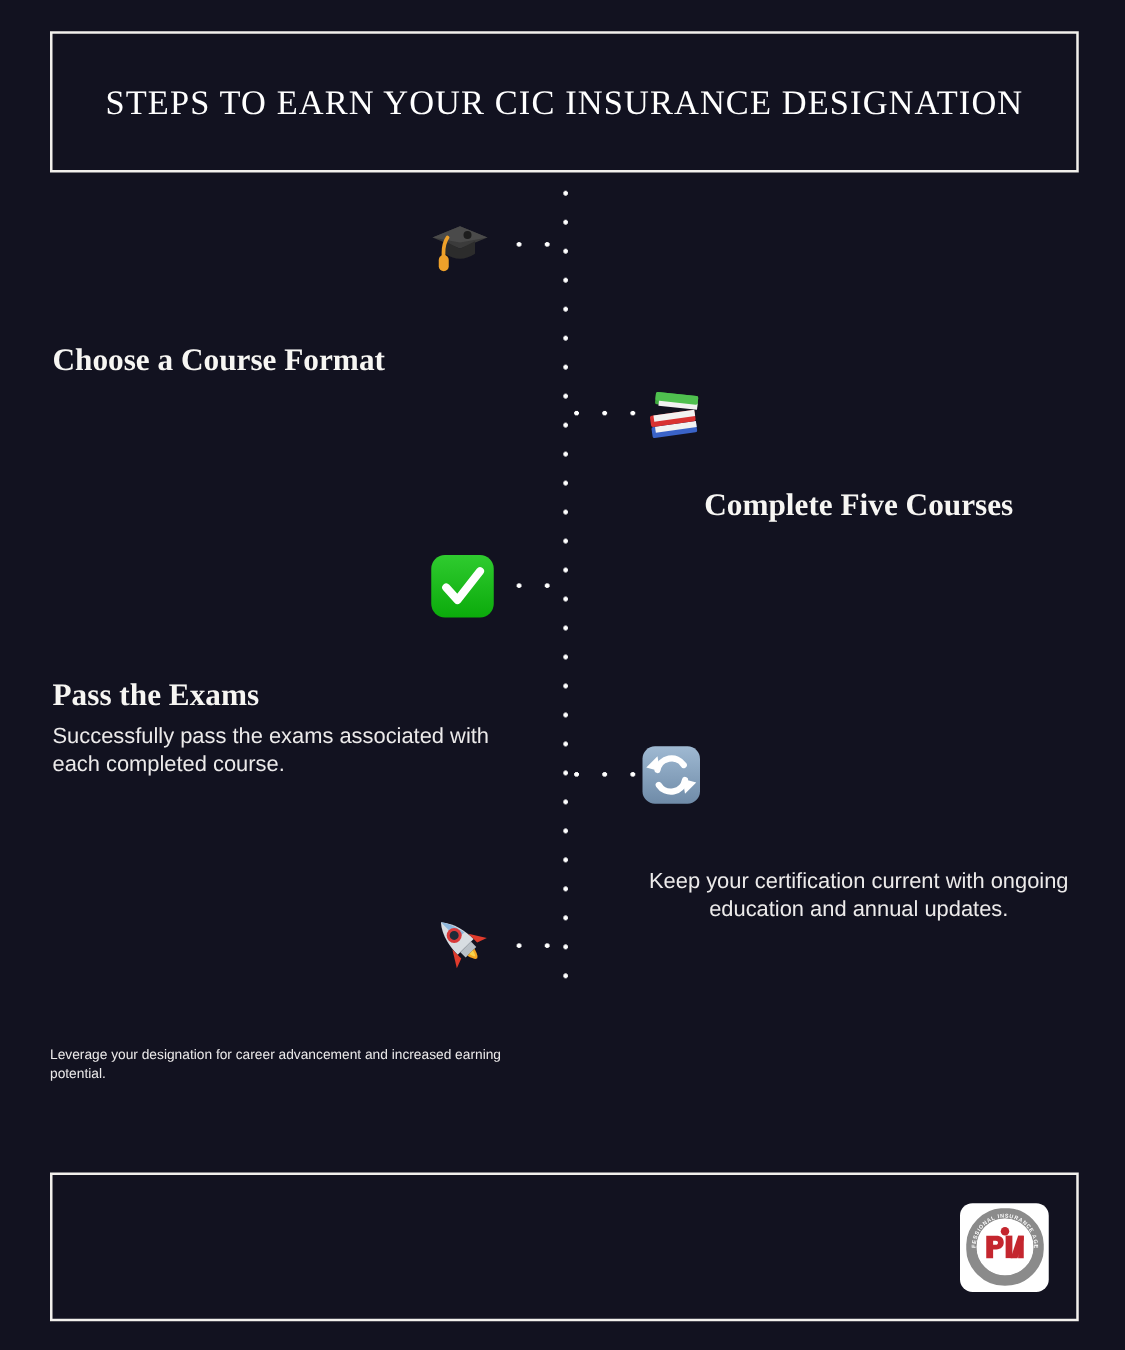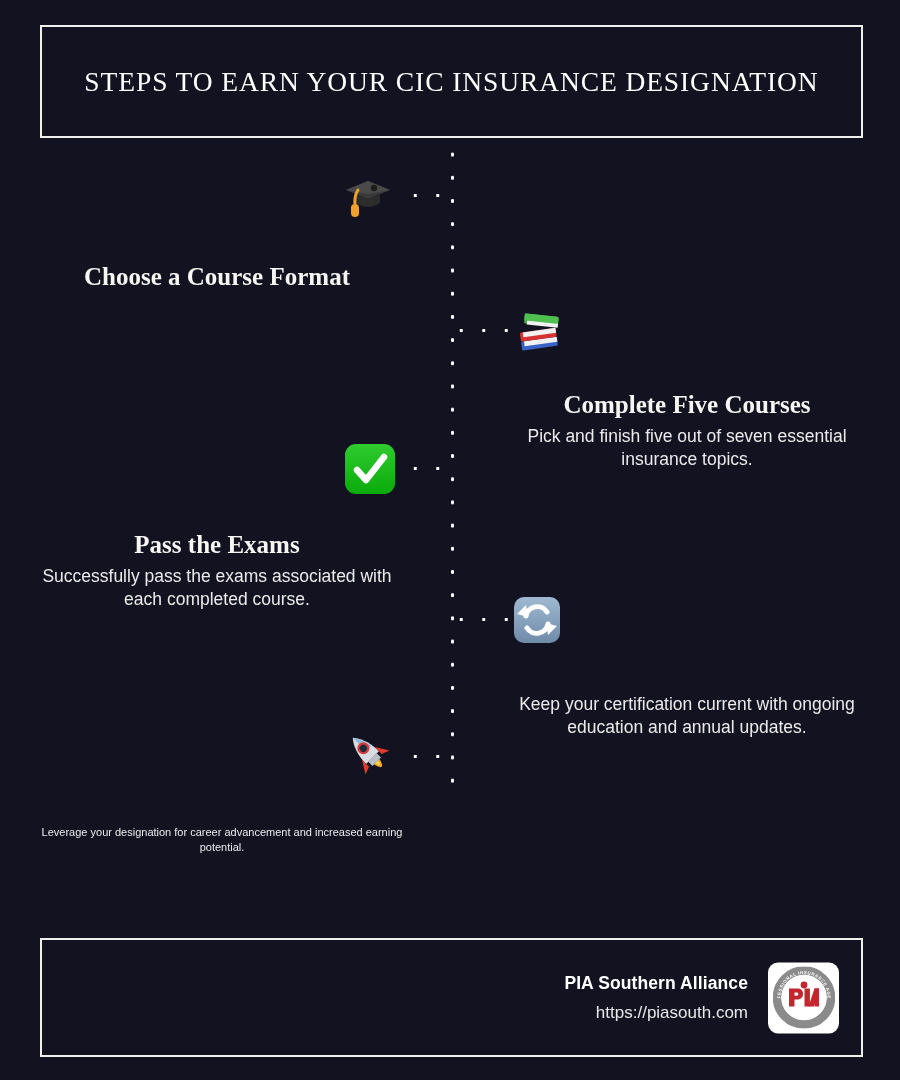--- a/index.html
+++ b/index.html
@@ -70,21 +70,21 @@
     line-height: 1.2;
     white-space: nowrap;
   }
   .step-desc {
     font-family: "Liberation Sans", sans-serif;
     font-size: 17.5px;
     color: #eceaea;
     line-height: 1.33;
     margin-top: 5px;
   }
-  .step.left { text-align: center; }
+  .step.left { text-align: left; margin-top: 12px; }
   .step.right { text-align: center; }
 
   .icon-badge {
     position: absolute;
     width: 56px;
     height: 56px;
     display: flex;
     align-items: center;
     justify-content: center;
   }
@@ -173,21 +173,20 @@
       </g>
       <g transform="rotate(6 28 20)">
         <rect x="12" y="12" width="34" height="10" rx="1.5" fill="#3faa3f"></rect>
         <rect x="15" y="18" width="31" height="5" fill="#f2f2f2"></rect>
         <rect x="12" y="12" width="34" height="7" rx="1.5" fill="#4fc04f"></rect>
       </g>
     </svg>
   </div>
   <div class="step right" style="left:507px; top:390px; width:360px;">
     <div class="step-title">Complete Five Courses</div>
-    <div class="step-desc">Pick and finish five out of seven essential insurance topics.</div>
   </div>
 
   <div class="icon-badge" style="left:342px; top:441px;">
     <svg width="56" height="56" viewBox="0 0 56 56">
       <defs>
         <linearGradient id="grn" x1="0" y1="0" x2="0" y2="1">
           <stop offset="0%" stop-color="#2fcb2f"></stop>
           <stop offset="100%" stop-color="#0bab0b"></stop>
         </linearGradient>
       </defs>
@@ -233,24 +232,20 @@
         <path d="M26 39 Q28 48 30 39 Z" fill="#f7d44c"></path>
       </g>
     </svg>
   </div>
   <div class="step left" style="left:40px; top:820px; width:364px;">
     <div class="step-desc" style="font-size:11px;">Leverage your designation for career advancement and increased earning potential.</div>
   </div>
 
   <div class="footer-box">
     <div class="footer-inner">
-      <div class="footer-text">
-        <div class="footer-org">PIA Southern Alliance</div>
-        <div class="footer-url">https://piasouth.com</div>
-      </div>
       <div class="logo-tile">
         <svg width="62" height="62" viewBox="0 0 62 62">
           <defs>
             <path id="arcTop" d="M 31 31 m -23.5 0 a 23.5 23.5 0 1 1 47 0" fill="none"></path>
             <path id="arcBot" d="M 31 31 m -20 0 a 20 20 0 1 0 40 0" fill="none"></path>
           </defs>
           <circle cx="31" cy="31" r="27" fill="none" stroke="#8b8b8b" stroke-width="8.5"></circle>
           <circle cx="31" cy="31" r="22.5" fill="#ffffff"></circle>
           <text font-family="Liberation Sans, sans-serif" font-size="4.4" font-weight="bold" fill="#ffffff" letter-spacing="0.55">
             <textPath href="#arcTop" startOffset="50%" text-anchor="middle">PROFESSIONAL INSURANCE AGENTS</textPath>

